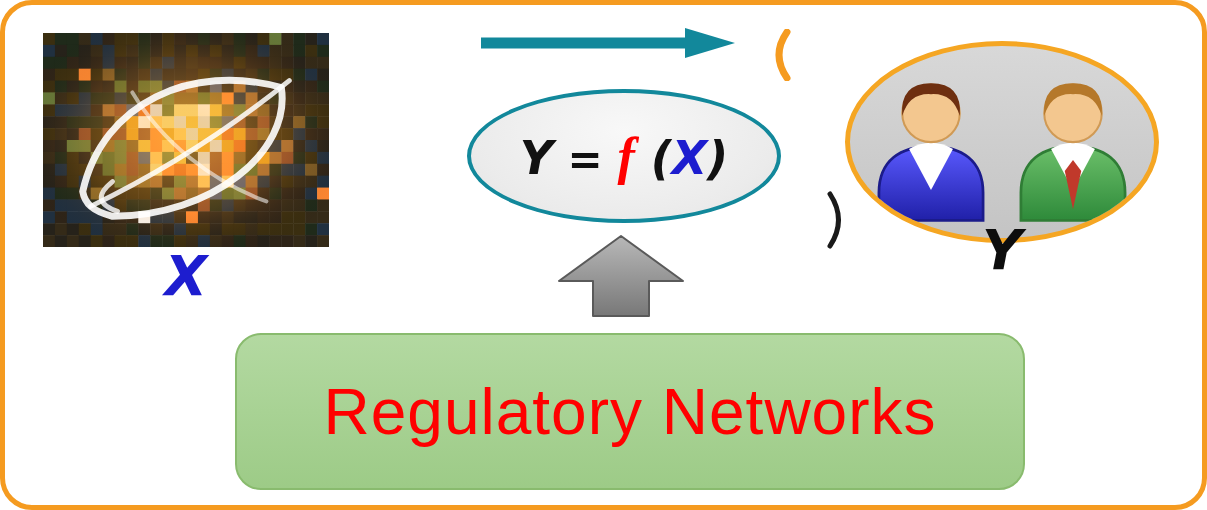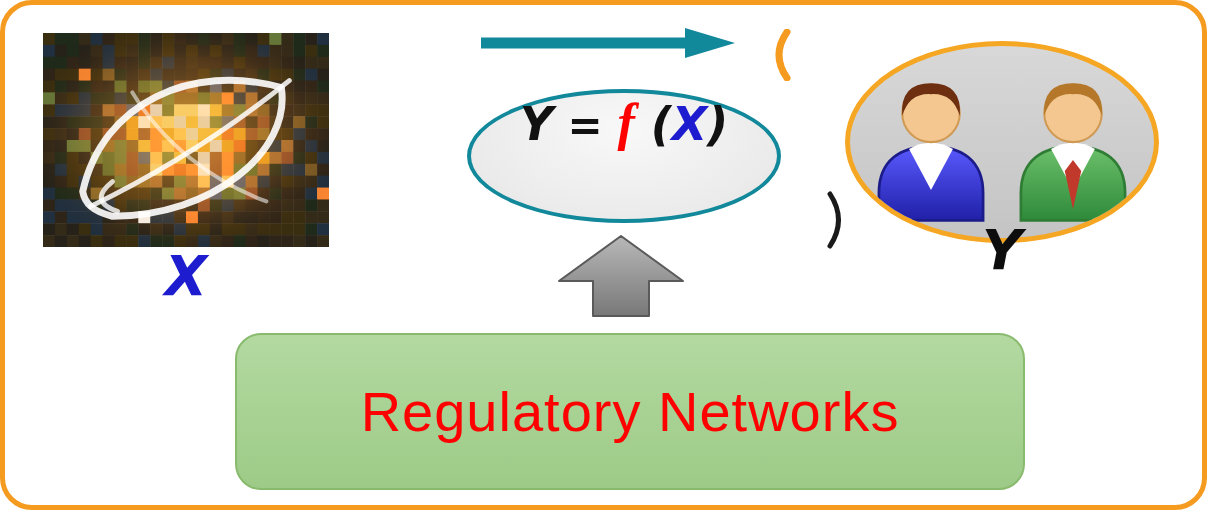--- a/index.html
+++ b/index.html
@@ -31,21 +31,21 @@
   
   .flow-arrow{left:468px;top:20px;width:268px;height:36px;}
 
   
   .formula-ellipse{
     left:462px;top:84px;width:314px;height:134px;
     box-sizing:border-box;
     border:4px solid #12889B;
     border-radius:50%;
     background:radial-gradient(ellipse at 50% 30%, #f8f8f8 0%, #ebebeb 70%, #e2e2e2 100%);
-    display:flex;justify-content:center;
+    display:flex;align-items:center;justify-content:center;
   }
   .formula-text{white-space:pre;}
   .f-y{font-weight:bold;font-style:italic;font-size:46px;color:#111111;font-family:"DejaVu Sans",sans-serif;}
   .f-eq{font-weight:bold;font-size:42px;color:#111111;font-family:"DejaVu Sans",sans-serif;}
   .f-f{font-weight:bold;font-style:italic;font-size:52px;color:#FF0000;font-family:"Liberation Serif",serif;}
   .f-paren{font-weight:bold;font-style:italic;font-size:46px;color:#111111;font-family:"DejaVu Sans",sans-serif;}
   .f-x{font-weight:bold;font-style:italic;font-size:46px;color:#1d1dcf;font-family:"DejaVu Sans",sans-serif;}
 
   
   .orange-arc{left:762px;top:24px;width:26px;height:52px;}
@@ -70,21 +70,21 @@
   .green-box{
     left:230px;top:328px;width:790px;height:157px;
     box-sizing:border-box;
     background:linear-gradient(180deg,#b3d9a1 0%,#9dcb87 100%);
     border:2px solid #89bb6e;
     border-radius:26px;
     display:flex;align-items:center;justify-content:center;
   }
   .green-box-label{
     color:#FF0000;
-    font-size:56px;
+    font-size:64px;
     letter-spacing:1px;
     font-family:"Liberation Sans",sans-serif;
   }
 </style>
 </head>
 <body>
 
 <div class="frame">
 
   <svg id="mosaic" class="abs" viewBox="0 0 288 216" preserveAspectRatio="none">

